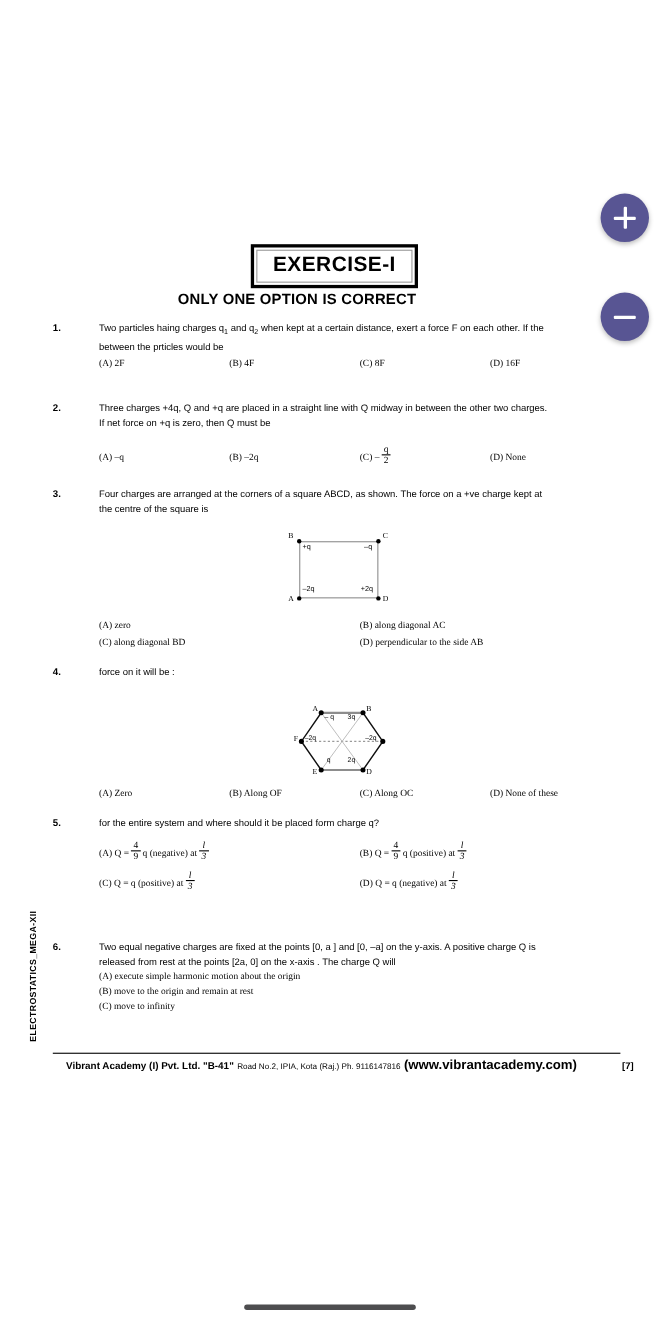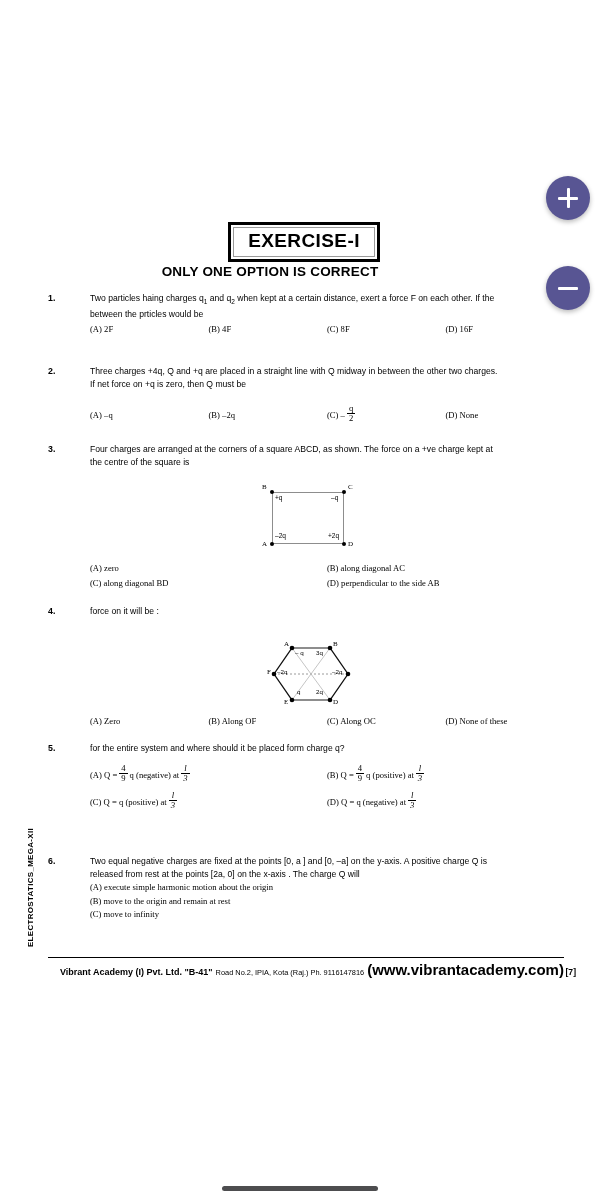--- a/index.html
+++ b/index.html
@@ -113,21 +113,21 @@
     border-top: 1.6px solid #000;
   }
   .footer {
     position: absolute; left: 48px; top: 961px; width: 516px;
     display: flex; align-items: baseline;
     font-size: 8.4px;
     margin-left: 12px;
   }
   .footer .bold { font-weight: bold; font-size: 9px; }
   .footer .addr { font-size: 7.4px; margin: 0 3px; }
-  .footer .site { font-weight: bold; font-size: 15px; }
+  .footer .site { font-weight: bold; font-size: 12px; }
   .footer .pg { margin-left: auto; font-weight: bold; font-size: 8.6px; }
 
   
   .fab {
     position: absolute; right: 10px;
     width: 44px; height: 44px; border-radius: 50%;
     background: #585593;
     display: flex; align-items: center; justify-content: center;
     box-shadow: 0 2px 5px rgba(0,0,0,.28);
     cursor: pointer;

